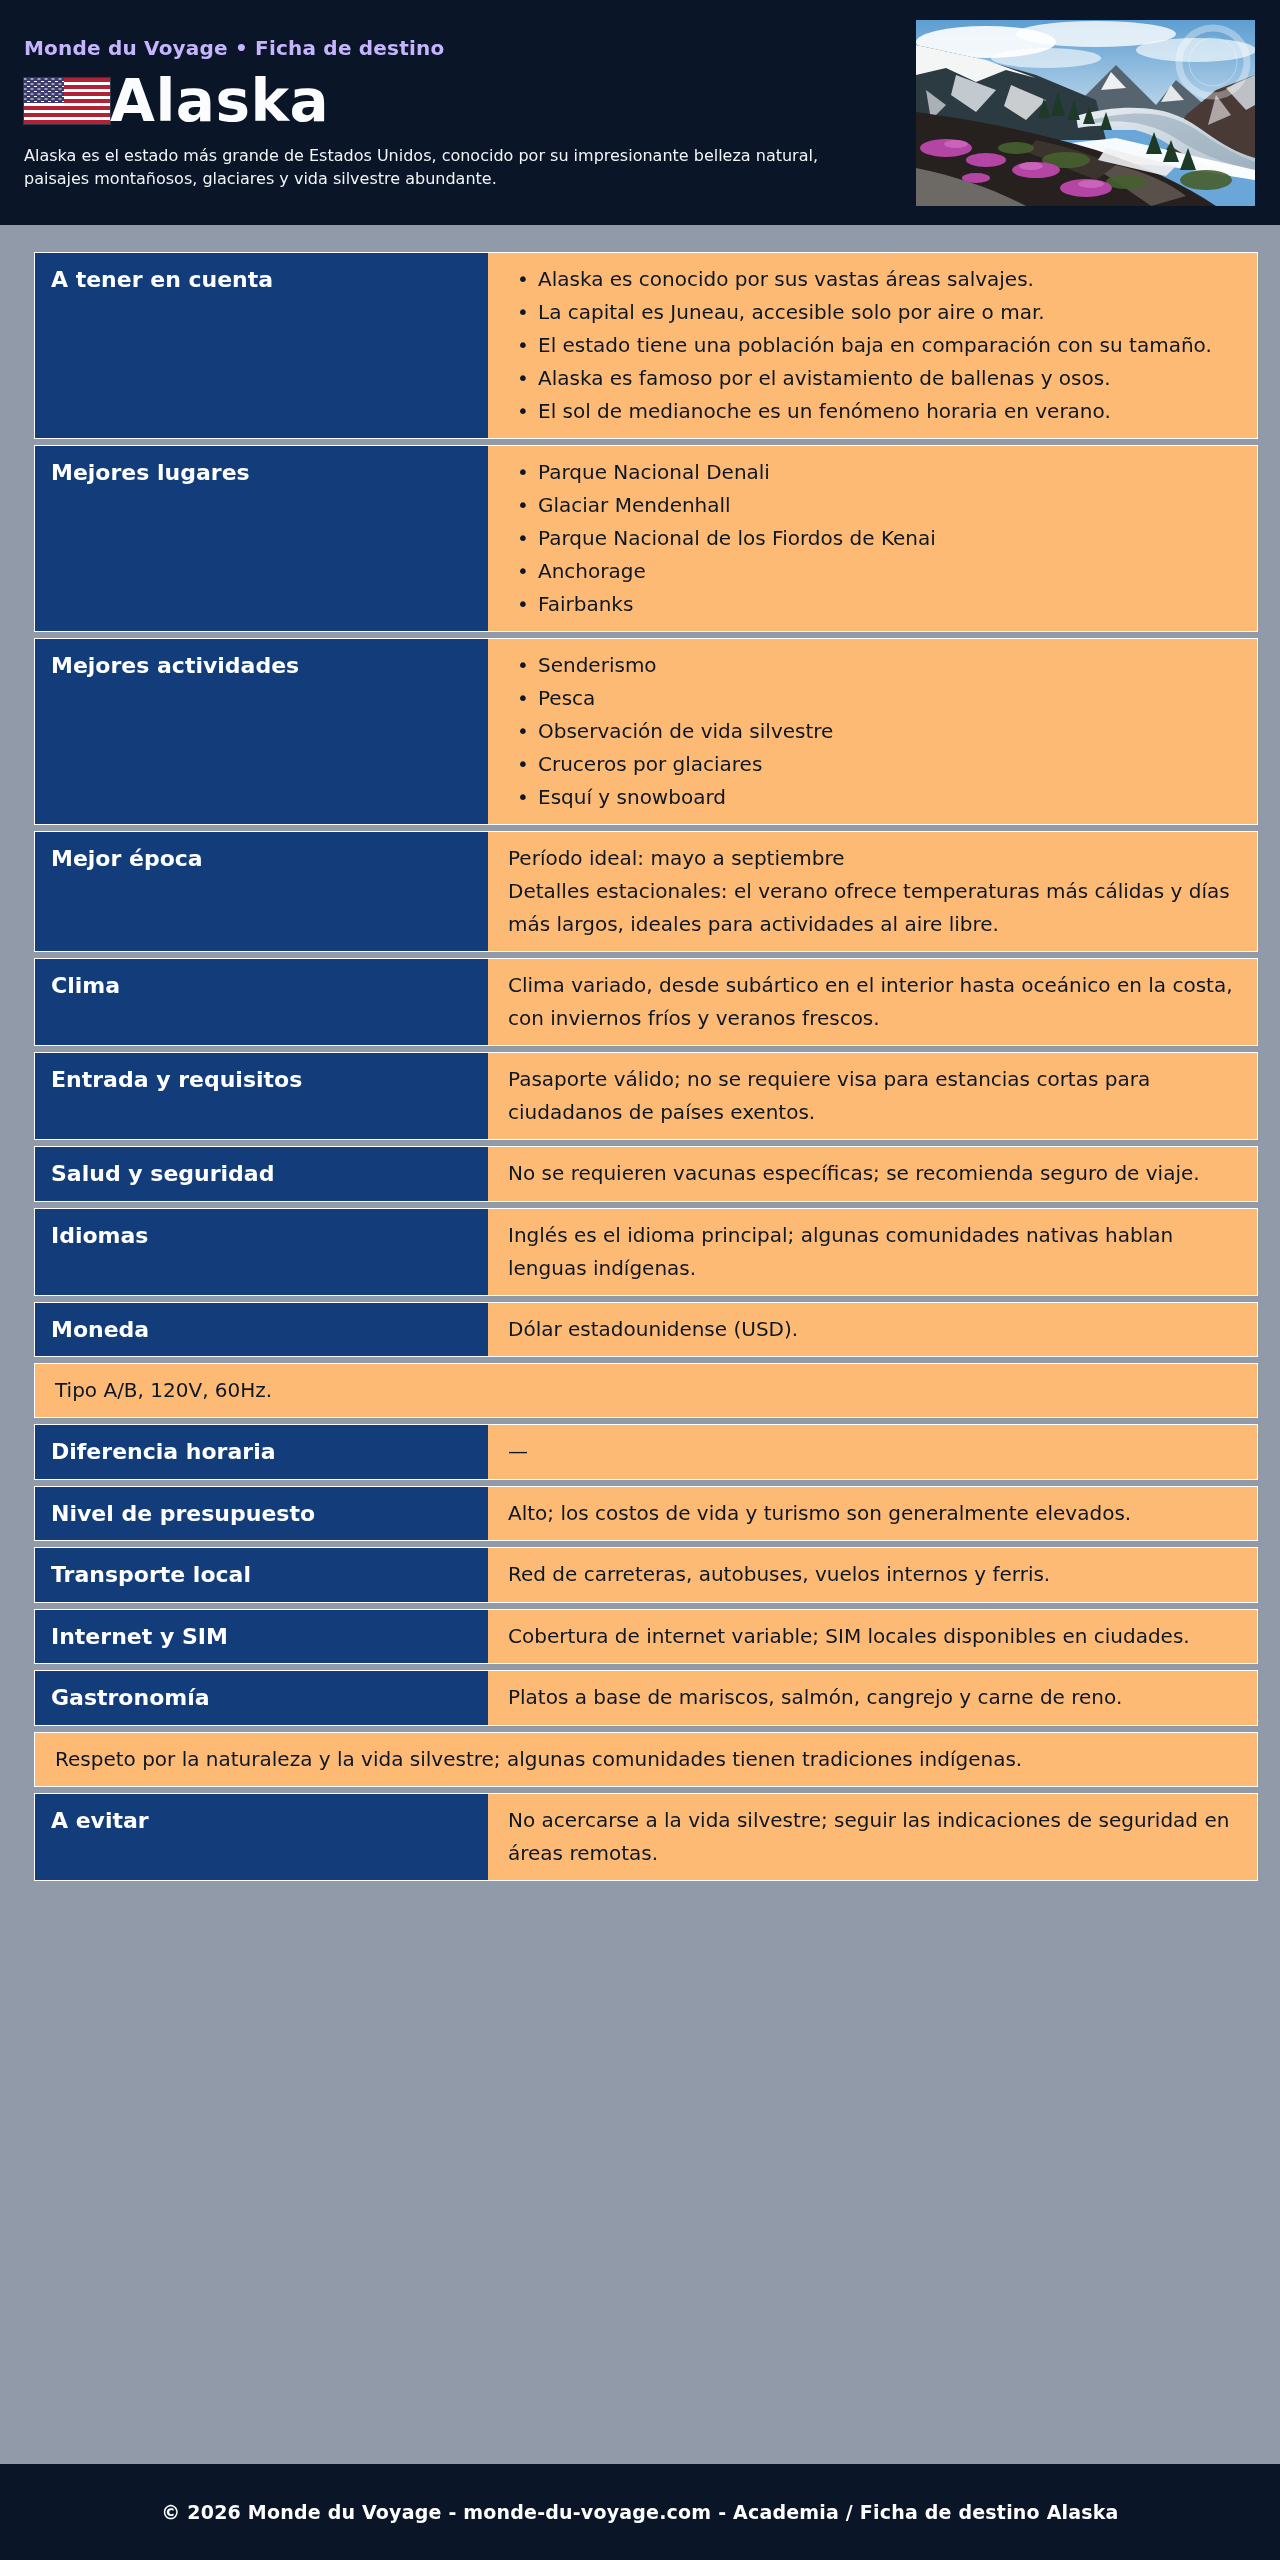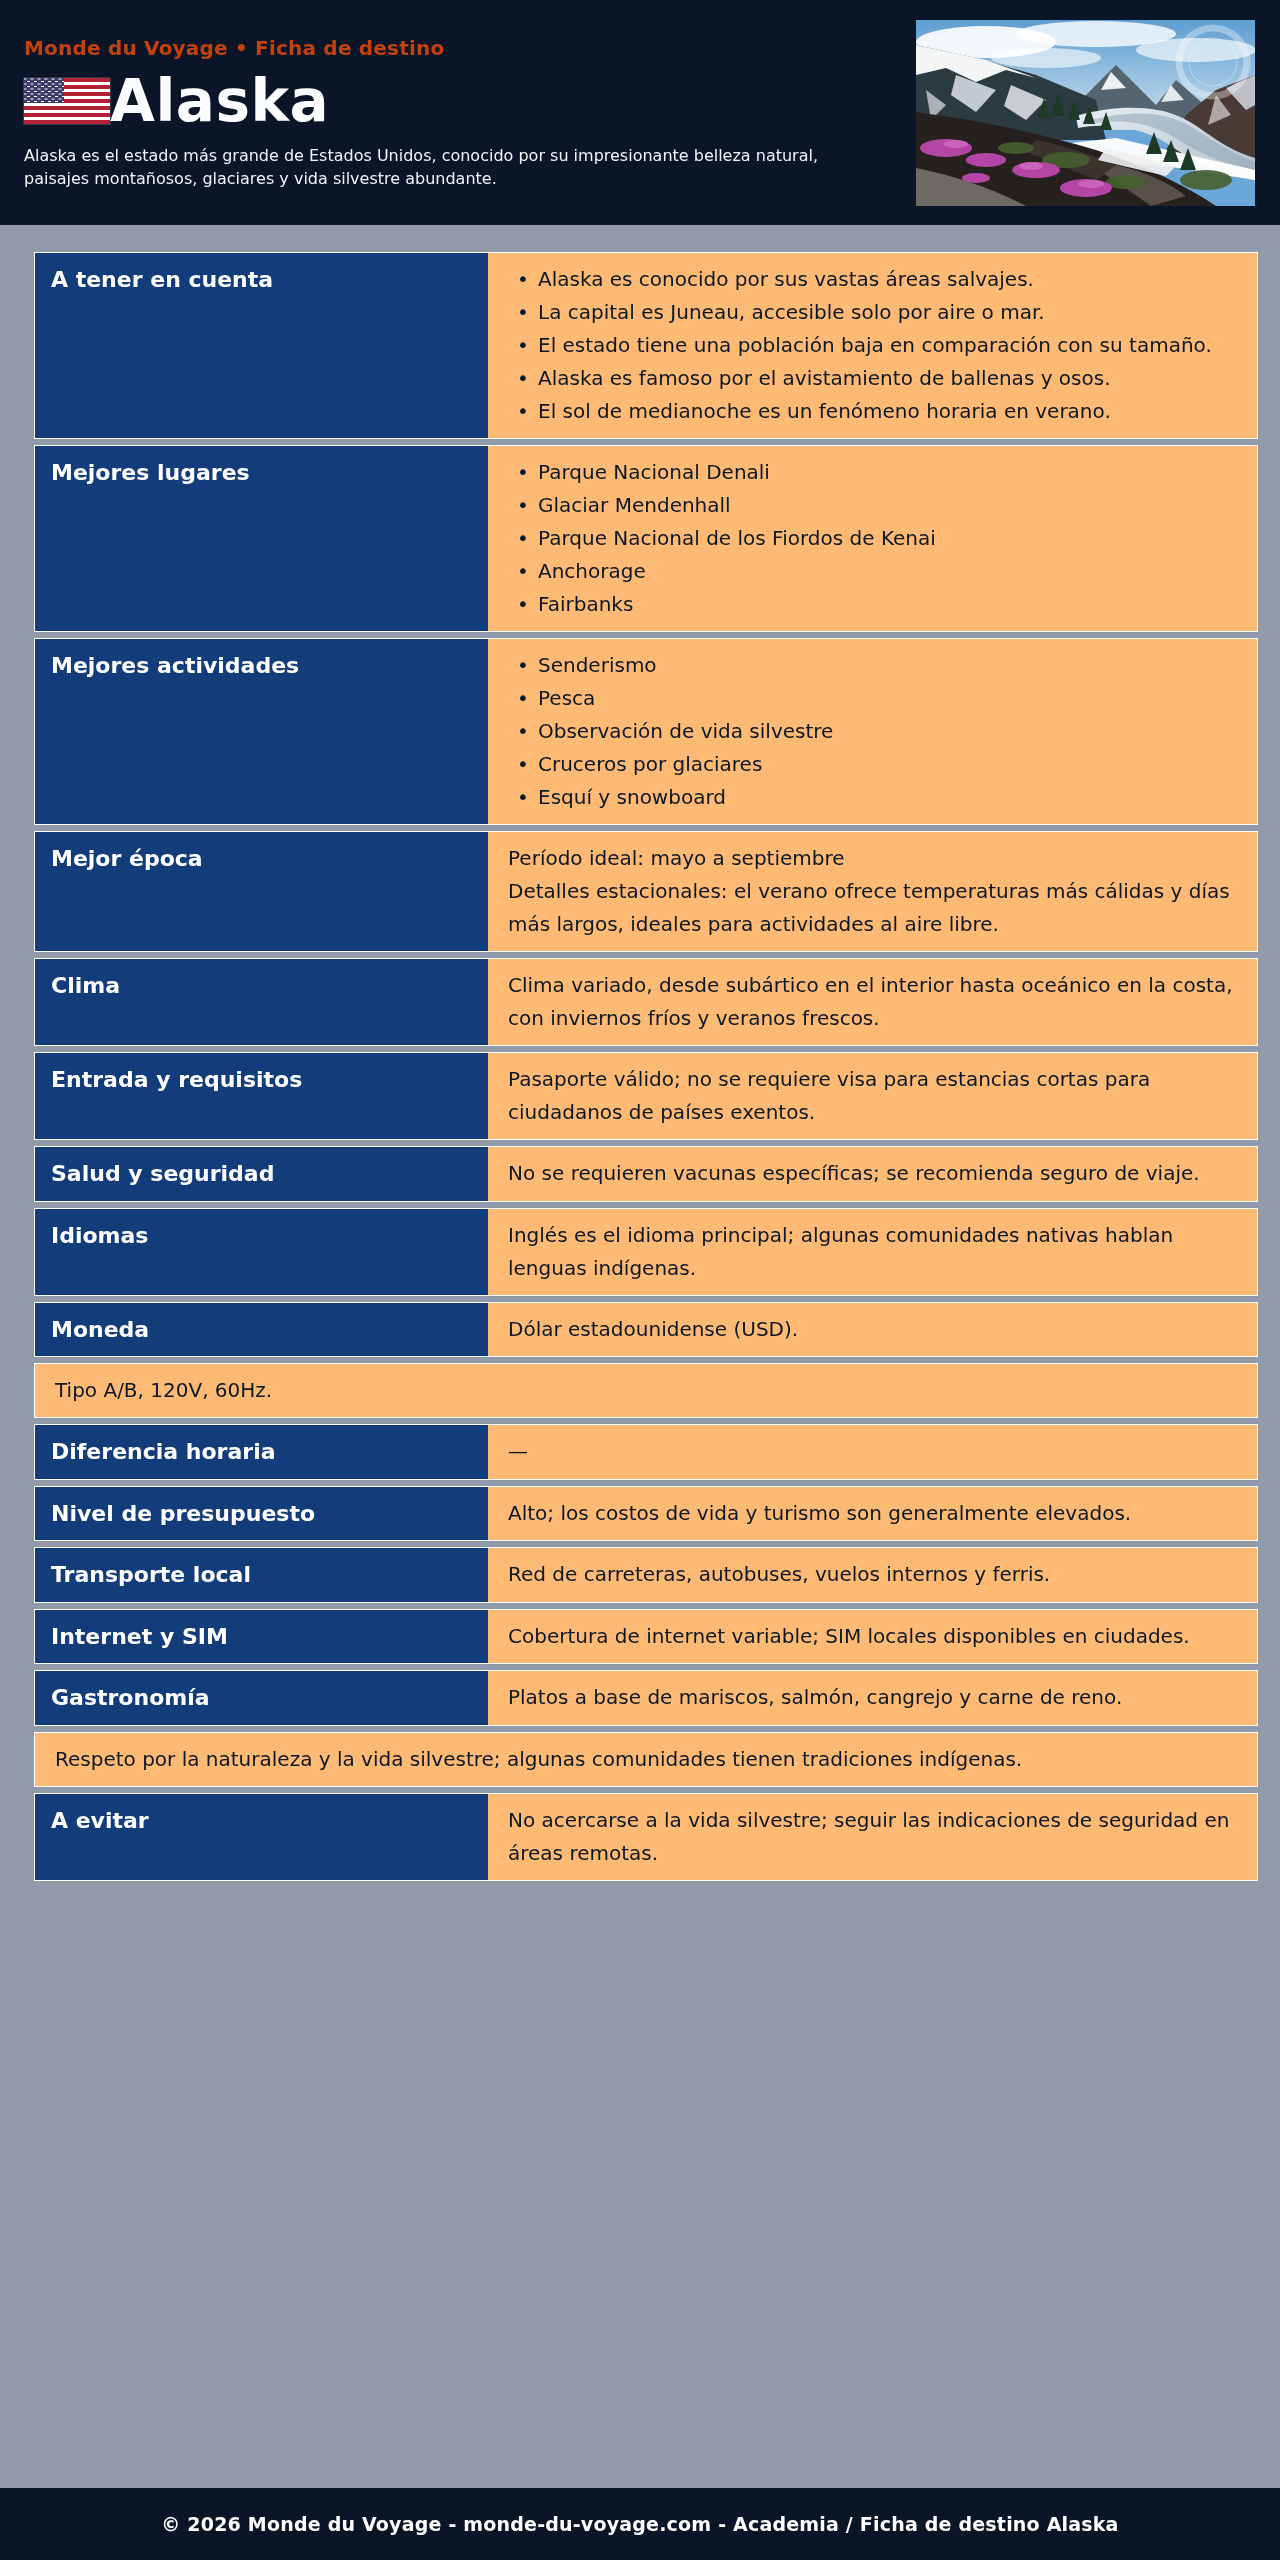--- a/index.html
+++ b/index.html
@@ -15,21 +15,21 @@
   .header{
     background:#0a1628;
     height:225px;
     position:relative;
     box-sizing:border-box;
     padding:36px 0 0 24px;
     color:#fff;
     flex:0 0 auto;
   }
   .breadcrumb{
-    font-size:20px;font-weight:bold;letter-spacing:.2px;color:#c2410c;
+    font-size:20px;font-weight:bold;letter-spacing:.2px;color:#c4b5fd;
   }
   .title-row{
     display:flex;align-items:center;margin-top:12px;gap:0;
   }
   .flag{
     width:86px;height:46px;flex:0 0 auto;position:relative;
     background:repeating-linear-gradient(to bottom,#b22234 0 3.54px,#ffffff 3.54px 7.08px);
     box-shadow:0 0 0 1px rgba(255,255,255,.15);
   }
   .flag .canton{
@@ -81,21 +81,21 @@
   .t-content ul{margin:0;padding:0;list-style:none;}
   .t-content li{position:relative;padding-left:30px;}
   .t-content li::before{
     content:"•";position:absolute;left:9px;top:0;
     font-size:20px;color:#0e1726;
   }
   .t-content .line{display:block;}
 
   
   .footer{
-    flex:0 0 auto;height:72px;background:#0a1628;
+    flex:0 0 auto;height:96px;background:#0a1628;
     display:flex;align-items:center;justify-content:center;
   }
   .footer-text{
     color:#ffffff;font-size:19px;font-weight:bold;letter-spacing:.2px;
   }
 </style>
 </head>
 <body>
 
 <div class="header">

